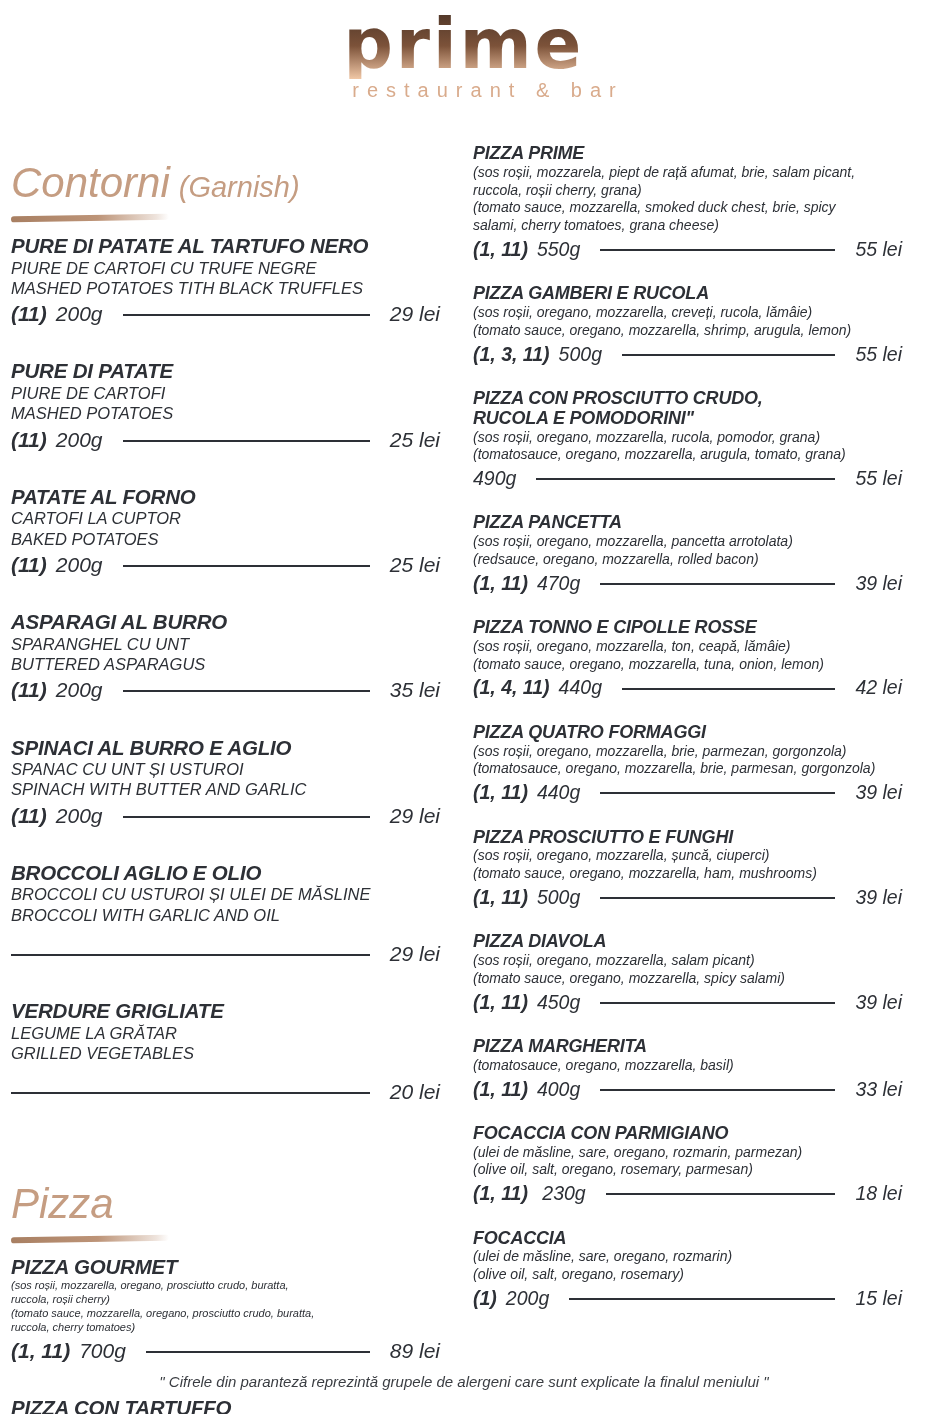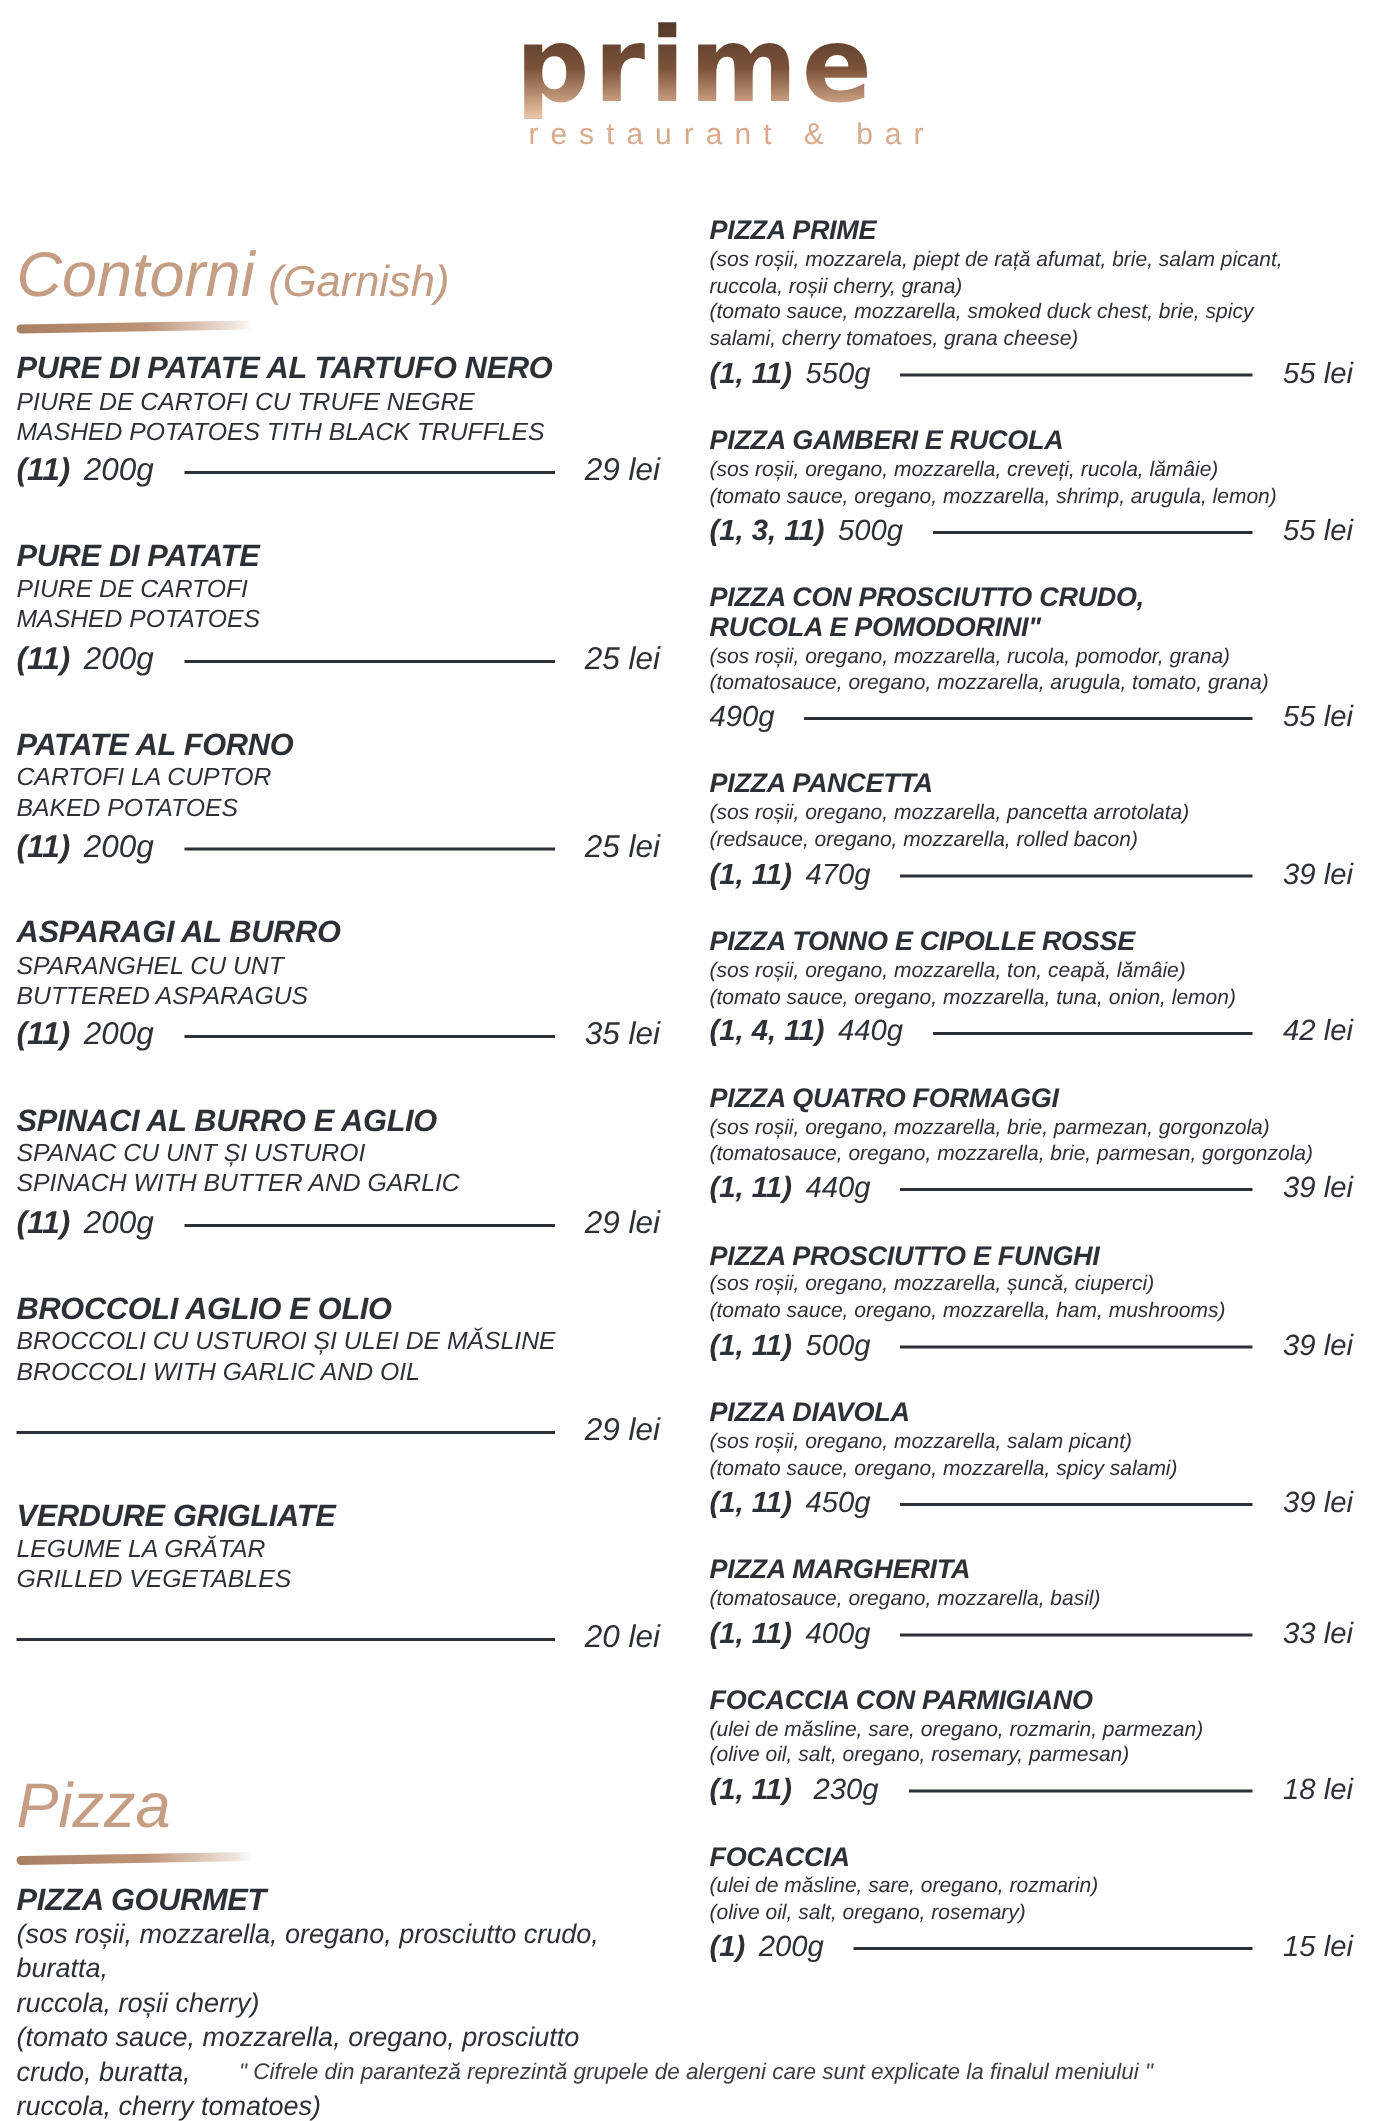--- a/index.html
+++ b/index.html
@@ -33,21 +33,21 @@
     background:linear-gradient(90deg,#a87f62 0%,#bd9478 55%,rgba(189,148,120,.25) 92%,rgba(189,148,120,0) 100%);
     transform:rotate(-1deg);
   }
   .sec-gap{height:26px;}
   
   .item{margin-bottom:33px;}
   .col-right .item{margin-bottom:23px;}
   .item-title{font-size:20.5px;line-height:1.1;letter-spacing:-0.2px;font-weight:600;}
   .col-right .item-title{font-size:18px;}
   .item-sub{font-size:16.5px;line-height:1.23;font-weight:500;}
-  .item-desc{font-size:18px;line-height:1.28;}
+  .item-desc{font-size:11px;line-height:1.28;}
   .col-right .item-desc{font-size:14px;line-height:1.27;}
   .price-row{display:flex;align-items:center;font-size:21px;margin-top:3px;line-height:1.25;}
   .col-right .price-row{font-size:19.5px;margin-top:2px;}
   .price-row .allergens{font-weight:bold;margin-right:9px;white-space:pre;}
   .price-row .weight{margin-right:14px;white-space:pre;}
   .price-row .leader{flex:1;height:2px;background:#2d3036;margin:2px 20px 0 6px;}
   .price-row.no-meta{margin-top:16px;}
   .price-row.no-meta .leader{margin-left:0;}
   .price-row .price{white-space:pre;}
   

